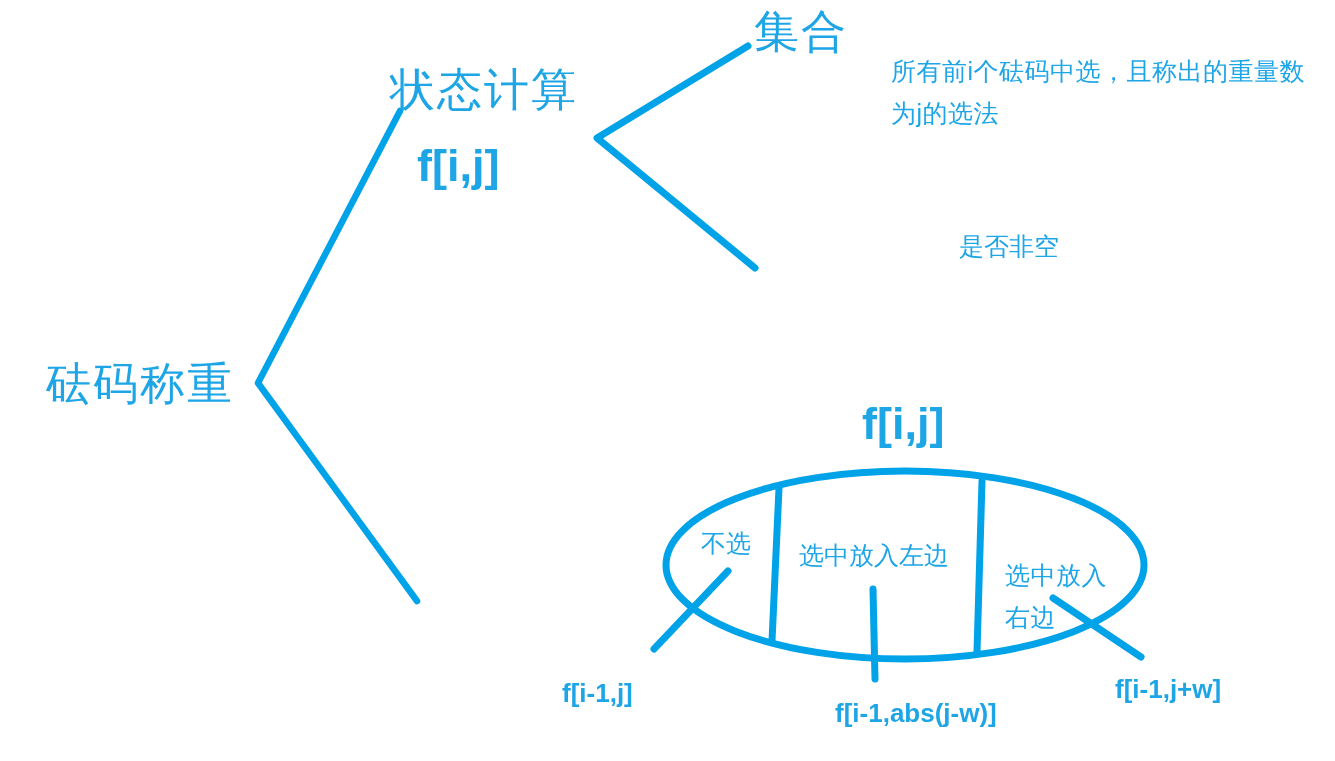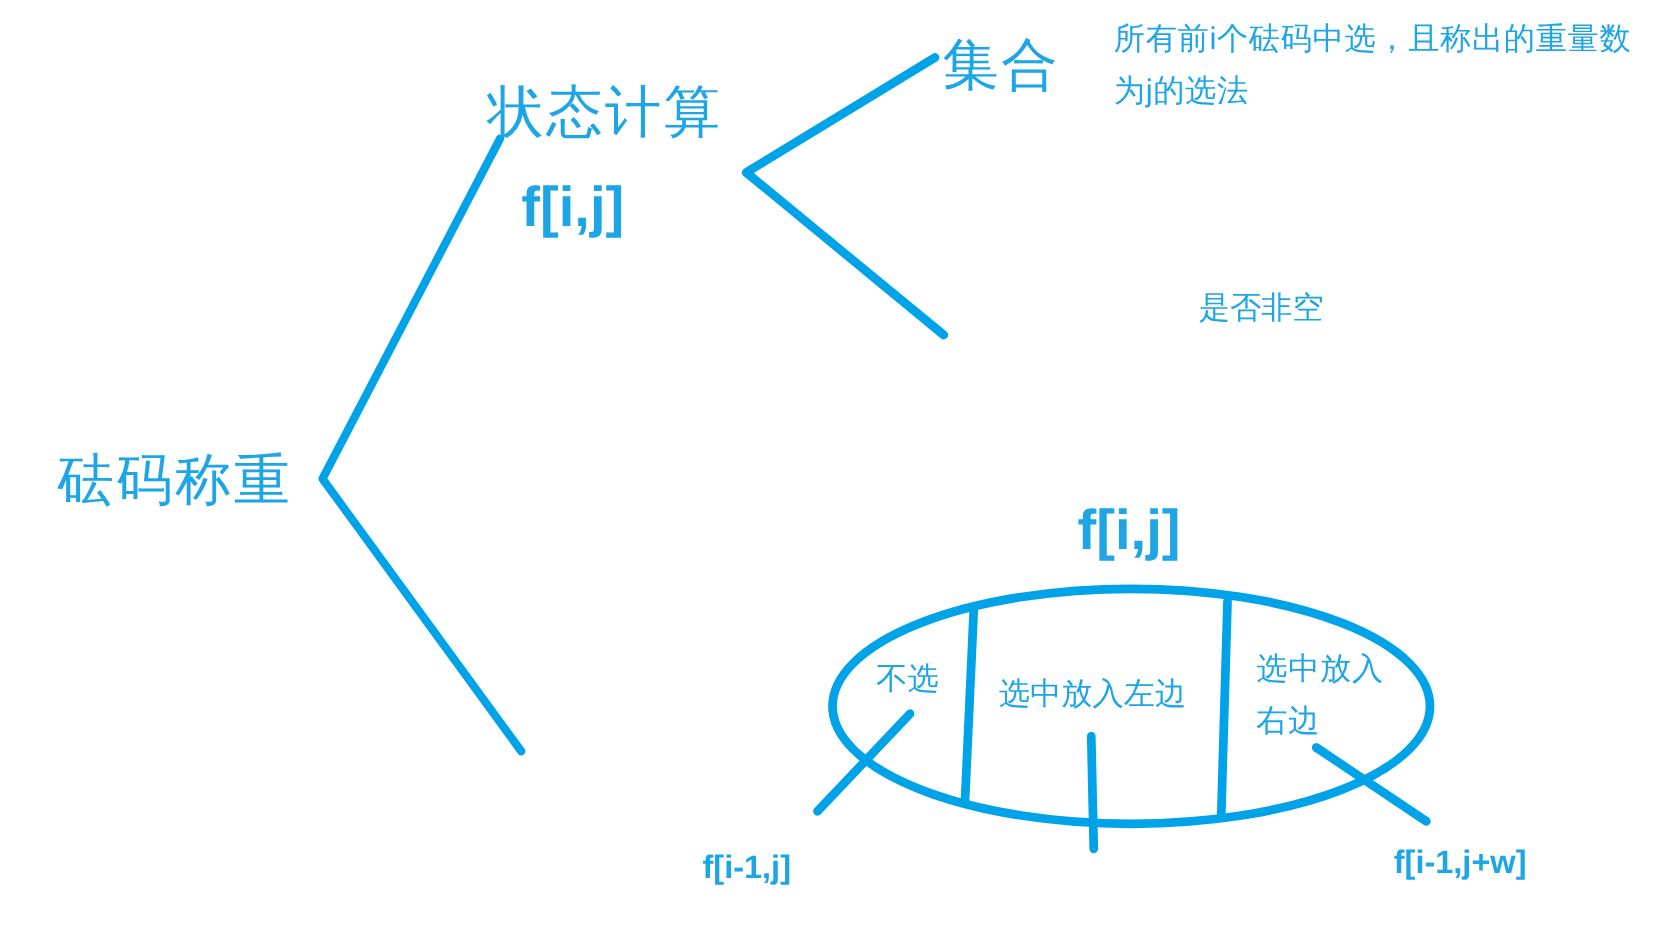--- a/index.html
+++ b/index.html
@@ -27,21 +27,21 @@
     position: absolute;
     color: var(--text-color, #1EA5E6);
     line-height: 1.05;
     white-space: nowrap;
     user-select: none;
   }
   .big   { font-size: 45px; font-weight: 500; letter-spacing: 2px; }
   .formula { font-size: 45px; font-weight: 600; letter-spacing: 0; margin-left: 24px; }
   .small { font-size: 25px; font-weight: 500; }
   .fsmall { font-size: 26px; font-weight: 600; }
-  .ann { line-height: 42px; letter-spacing: 0.5px; }
+  .ann { line-height: 42px; letter-spacing: 0.5px; margin-top: 40px; }
 </style>
 </head>
 <body>
 
 <div id="canvas">
 
   <svg id="strokes" viewBox="0 0 1335 761">
 
     <polyline points="400,111 258,383 417,601" fill="none" stroke-width="6.5" stroke-linecap="round" stroke-linejoin="round" stroke="#00A2E8"></polyline>
 
@@ -55,33 +55,34 @@
     <line x1="728" y1="571" x2="654" y2="649" stroke-width="7" stroke-linecap="round" stroke="#00A2E8"></line>
     <line x1="873" y1="589" x2="875" y2="679" stroke-width="7" stroke-linecap="round" stroke="#00A2E8"></line>
     <line x1="1053" y1="598" x2="1141" y2="657" stroke-width="7" stroke-linecap="round" stroke="#00A2E8"></line>
   </svg>
 
   <div class="label big" style="left:46px; top:360px;">砝码称重</div>
 
   <div class="label big" style="left:390px; top:66px;">状态计算</div>
   <div class="label formula" style="left:393px; top:142px;">f[i,j]</div>
 
-  <div class="label big" style="left:754px; top:28px;">集合</div>
+  <div class="label big" style="left:754px; top:8px;">集合</div>
   <div class="label small ann" style="left:891px; top:10px;">
     <div>所有前i个砝码中选，且称出的重量数</div>
     <div>为j的选法</div>
   </div>
 
   <div class="label small" style="left:913px; top:233px;margin-left:46px;">是否非空</div>
 
   <div class="label formula" style="left:838px; top:400px;">f[i,j]</div>
 
   <div class="label small" style="left:701px; top:530px;">不选</div>
   <div class="label small" style="left:799px; top:542px;">选中放入左边</div>
   <div class="label small ann" style="left:1005px; top:514px;">
     <div>选中放入</div>
     <div>右边</div>
   </div>
 
   <div class="label fsmall" style="left:562px; top:680px;">f[i-1,j]</div>
+  <div class="label fsmall" style="left:835px; top:700px;">f[i-1,abs(j-w)]</div>
   <div class="label fsmall" style="left:1115px; top:676px;">f[i-1,j+w]</div>
 
 </div>
 
 </body></html>

